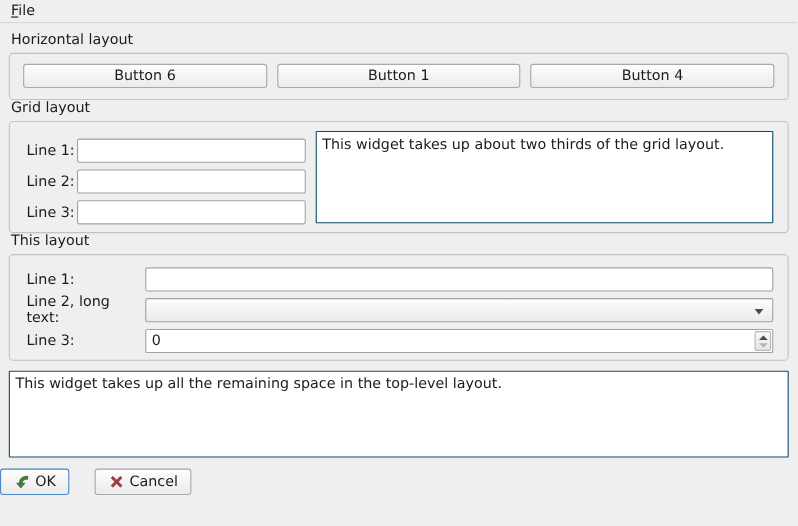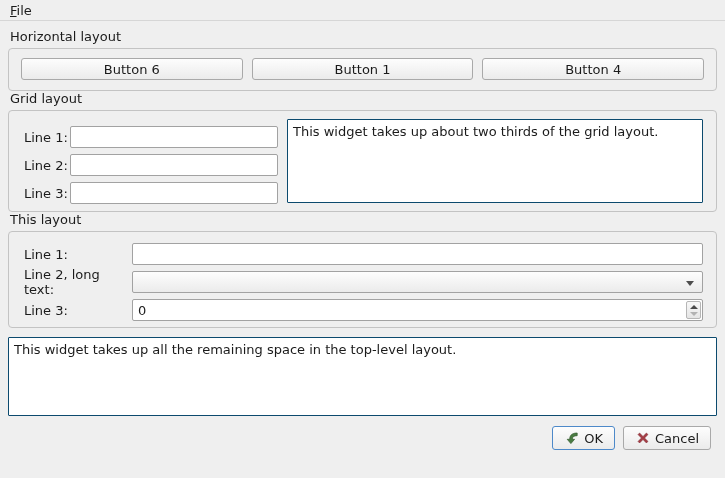--- a/index.html
+++ b/index.html
@@ -85,21 +85,21 @@
     background:linear-gradient(#f8f8f8,#e5e5e5);
     display:flex; flex-direction:column; align-items:center; justify-content:center; gap:3px;
   }
   .spin-up { width:0; height:0; border-left:4px solid transparent; border-right:4px solid transparent; border-bottom:4px solid #4a4a4a; }
   .spin-down { width:0; height:0; border-left:4px solid transparent; border-right:4px solid transparent; border-top:4px solid #b2b2b2; }
 
   
   .bottom-textedit { display:block; margin:9px 12px 0 8px; width:709px; height:79px; }
 
   
-  .button-row { display:flex; justify-content:flex-end; gap:8px; margin:10px 14px 0 0; }
+  .button-row { display:flex; gap:23px; margin:10px 14px 0 0; }
   .dlg-btn {
     height:24px; padding:0 11px;
     border:1px solid #a9a9a9; border-radius:3px;
     background:linear-gradient(#fdfdfd,#ebebeb);
     font:inherit; color:#1b1b1b;
     display:flex; align-items:center; gap:4px; cursor:default;
   }
   .dlg-btn.ok { border-color:#4d89c9; }
   .btn-icon { width:16px; height:16px; flex:none; }
 </style>

